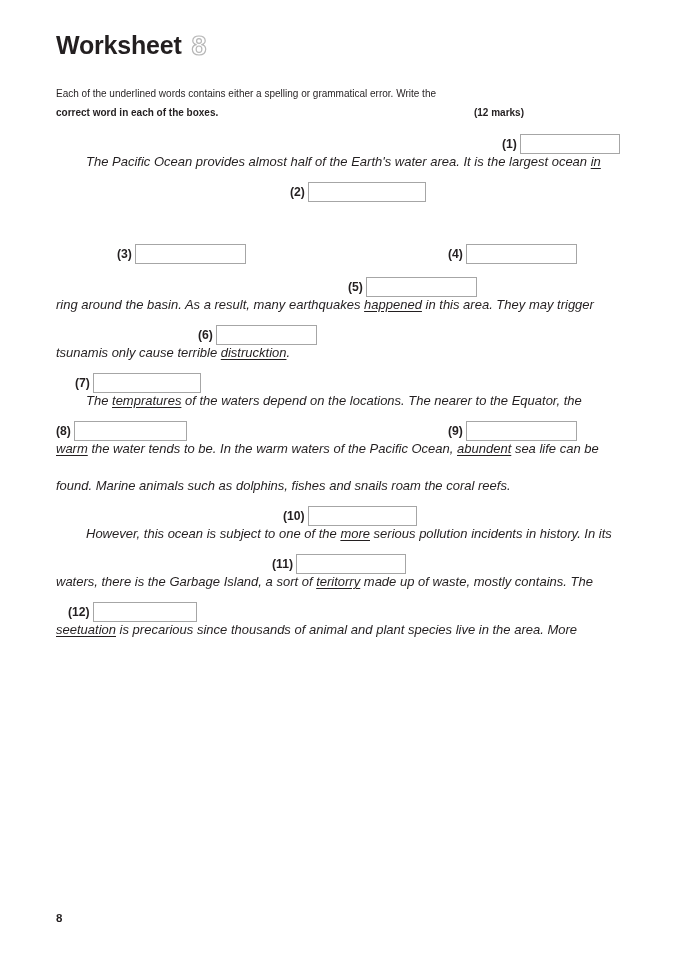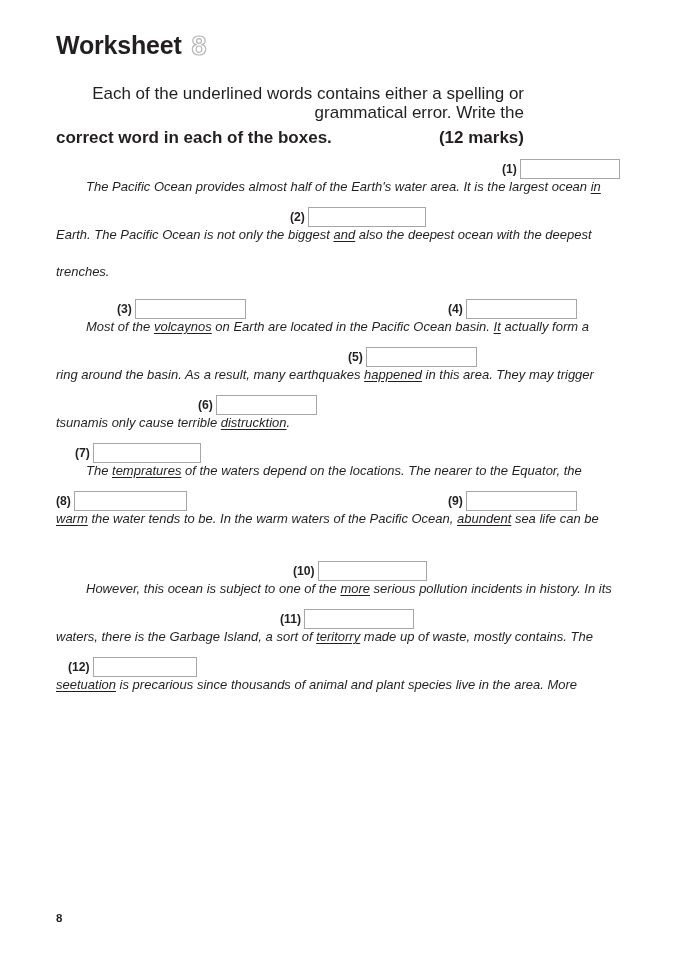--- a/index.html
+++ b/index.html
@@ -44,35 +44,33 @@
     color: transparent;
     -webkit-text-stroke: 1.2px #b7b7b7;
     line-height: 1;
     position: relative;
     top: 1px;
   }
 
   
   .instructions {
     margin-top: 16px;
-    font-size: 17px;
+    font-size: 10px;
     line-height: 19px;
     color: #231f20;
     width: 100%;
-    text-align: right;
   }
   .instr-line2 {
     display: flex;
     justify-content: space-between;
     align-items: baseline;
     font-weight: bold;
   }
   .marks {
     white-space: nowrap;
-    margin-top: 6px;
   }
 
   
   .passage {
     margin-top: 8px;
     font-style: italic;
     font-size: 13px;
     color: #231f20;
   }
 
@@ -169,47 +167,40 @@
 
       <div class="gap-sm"></div>
 
       <div class="boxrow">
         <div class="boxitem" style="left:234px;">
           <span class="boxnum">(2)</span>
           <div class="answerbox" style="width:118px;"></div>
         </div>
       </div>
 
-      <div class="tline">
-        <span>Earth. The Pacific Ocean is not only the biggest </span><u class="err">and</u><span> also the deepest ocean with the deepest</span>
-      </div>
 
       <div class="gap-lg"></div>
 
-      <div class="tline">trenches.</div>
     </div>
 
     <div class="gap-md"></div>
 
     <div class="seg">
 
       <div class="boxrow">
         <div class="boxitem" style="left:61px;">
           <span class="boxnum">(3)</span>
           <div class="answerbox" style="width:111px;"></div>
         </div>
         <div class="boxitem" style="left:392px;">
           <span class="boxnum">(4)</span>
           <div class="answerbox" style="width:111px;"></div>
         </div>
       </div>
 
-      <div class="tline indent">
-        <span>Most of the </span><u class="err">volcaynos</u><span> on Earth are located in the Pacific Ocean basin. </span><u class="err">It</u><span> actually form a</span>
-      </div>
 
       <div class="gap-sm"></div>
 
       <div class="boxrow">
         <div class="boxitem" style="left:292px;">
           <span class="boxnum">(5)</span>
           <div class="answerbox" style="width:111px;"></div>
         </div>
       </div>
 
@@ -258,41 +249,42 @@
           <div class="answerbox" style="width:111px;"></div>
         </div>
       </div>
 
       <div class="tline">
         <u class="err">warm</u><span> the water tends to be. In the warm waters of the Pacific Ocean, </span><u class="err">abundent</u><span> sea life can be</span>
       </div>
 
       <div class="gap-lg"></div>
 
+      <div class="tline">found. Marine animals such as dolphins, fishes and snails roam the coral reefs.</div>
     </div>
 
     <div class="gap-sm"></div>
 
     <div class="seg">
 
       <div class="boxrow">
-        <div class="boxitem" style="left:237px;">
+        <div class="boxitem" style="left:227px;">
           <span class="boxnum">(10)</span>
           <div class="answerbox" style="width:109px;"></div>
         </div>
       </div>
 
       <div class="tline indent">
         <span>However, this ocean is subject to one of the </span><u class="err">more</u><span> serious pollution incidents in history. In its</span>
       </div>
 
       <div class="gap-sm"></div>
 
       <div class="boxrow">
-        <div class="boxitem" style="left:224px;">
+        <div class="boxitem" style="left:216px;">
           <span class="boxnum">(11)</span>
           <div class="answerbox" style="width:110px;"></div>
         </div>
       </div>
 
       <div class="tline">
         <span>waters, there is the Garbage Island, a sort of </span><u class="err">teritorry</u><span> made up of waste, mostly contains. The</span>
       </div>
 
       <div class="gap-sm"></div>

